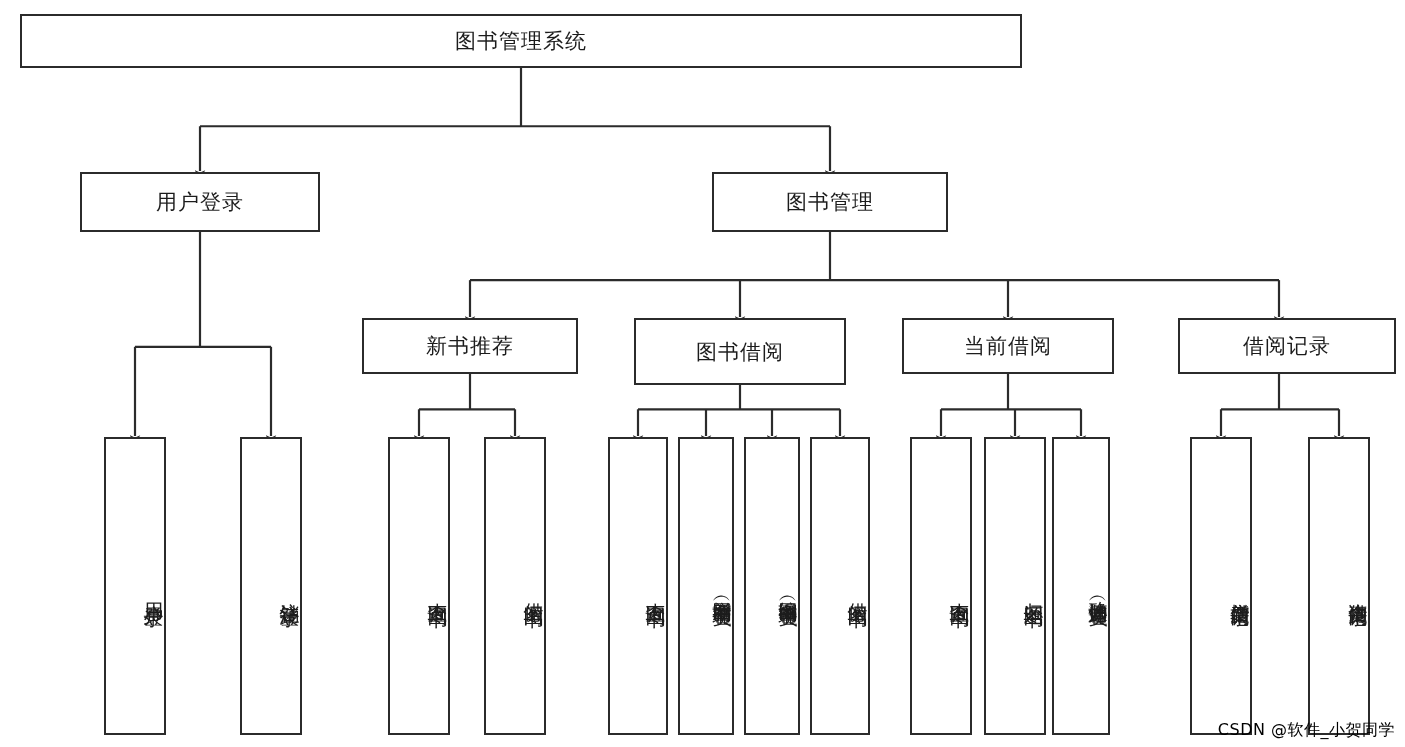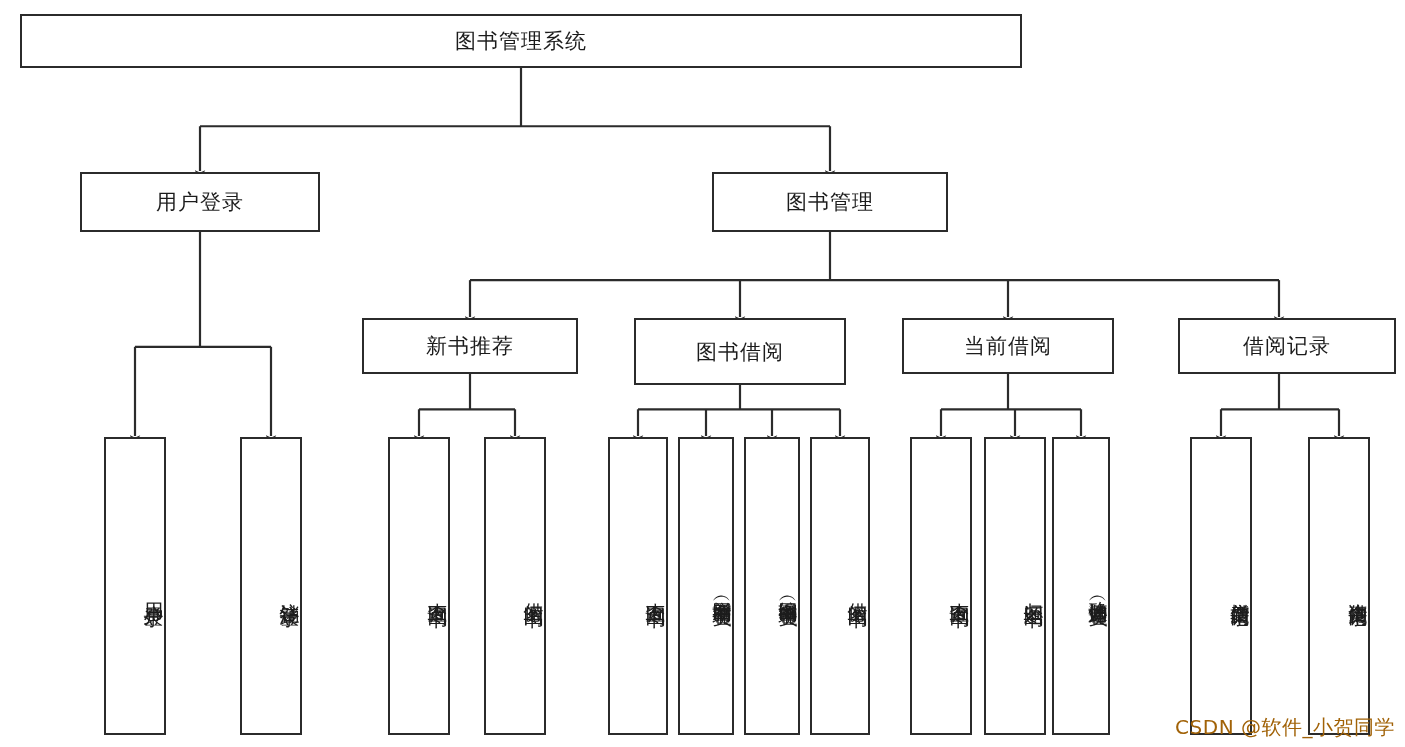--- a/index.html
+++ b/index.html
@@ -53,22 +53,22 @@
   }
   .vlabel {
     writing-mode: vertical-rl;
     text-orientation: upright;
     white-space: nowrap;
   }
   .watermark {
     position: absolute;
     right: 10px;
     bottom: 6px;
-    font-size: 20px;
-    color: #a16207;
+    font-size: 16px;
+    color: #000000;
     letter-spacing: 0.5px;
     z-index: 3;
     white-space: nowrap;
   }
 </style>
 </head>
 <body>
 
 <div id="canvas">
   <svg id="edges" viewBox="0 0 1405 747" width="1405" height="747" xmlns="http://www.w3.org/2000/svg">

